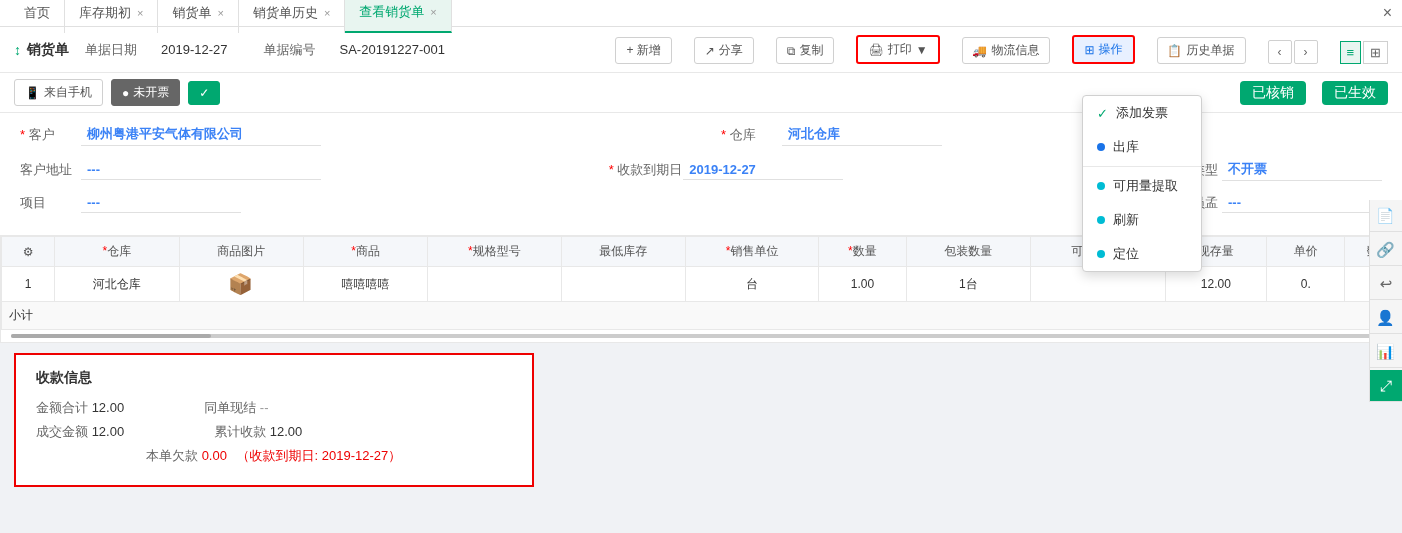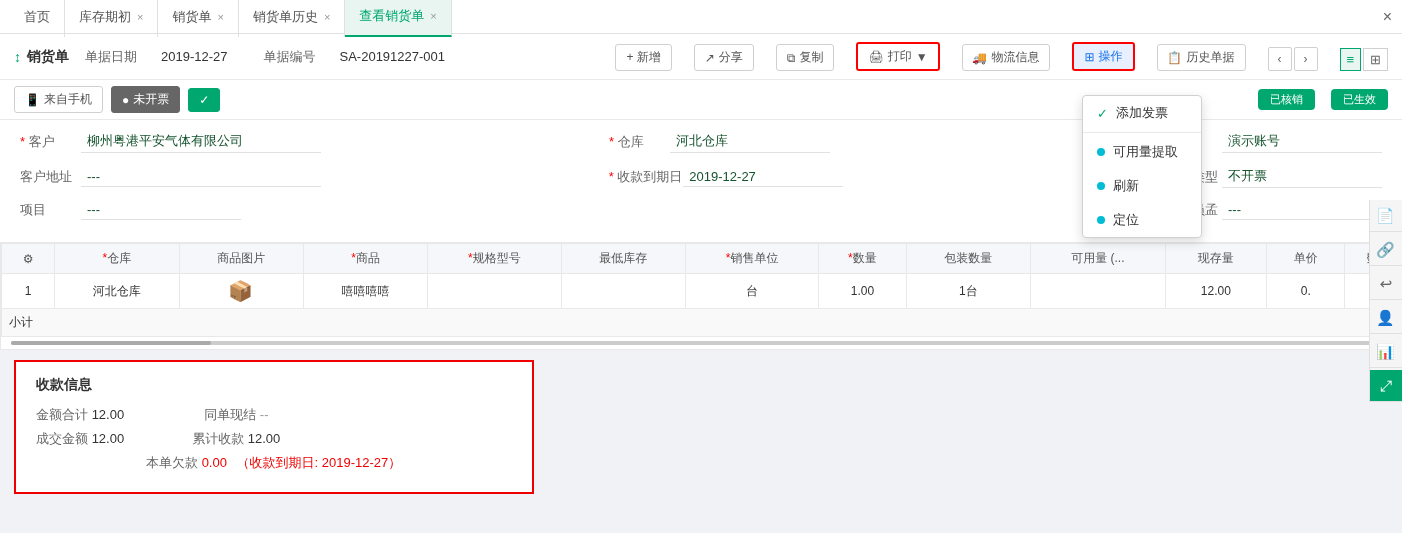--- a/index.html
+++ b/index.html
@@ -1,44 +1,44 @@
 <!DOCTYPE html>
 <html><head>
   <meta charset="utf-8">
   <style>
     * { box-sizing: border-box; margin: 0; padding: 0; }
     body { font-family: "Microsoft YaHei", "PingFang SC", sans-serif; font-size: 13px; background: #f0f2f5; color: #333; width: 1402px; min-height: 533px; overflow: hidden; }
 
     
-    .tab-bar { display: flex; align-items: center; background: #fff; border-bottom: 1px solid #e0e0e0; height: 34px; padding: 0 10px; position: relative; }
+    .tab-bar { display: flex; align-items: center; background: #fff; border-bottom: 1px solid #e0e0e0; height: 27px; padding: 0 10px; position: relative; }
     .tab-item { display: flex; align-items: center; padding: 0 14px; height: 40px; cursor: pointer; font-size: 13px; color: #555; border-right: 1px solid #e0e0e0; gap: 6px; }
     .tab-item.active { background: #e8f5f0; color: #00a870; font-weight: 500; }
     .tab-item .close-icon { font-size: 11px; color: #999; cursor: pointer; }
     .tab-close-btn { position: absolute; right: 10px; top: 50%; transform: translateY(-50%); cursor: pointer; font-size: 16px; color: #666; }
 
     
     .doc-header { display: flex; align-items: center; background: #fff; padding: 8px 14px; border-bottom: 1px solid #e8e8e8; gap: 16px; flex-wrap: wrap; }
     .doc-title { display: flex; align-items: center; gap: 6px; font-weight: bold; color: #333; font-size: 14px; }
     .doc-meta { display: flex; align-items: center; gap: 20px; flex: 1; font-size: 13px; color: #555; }
     .doc-meta span { color: #333; }
 
     
     .toolbar { display: flex; align-items: flex-end; gap: 22px; margin-left: auto; }
     .toolbar-btn { display: flex; align-items: center; gap: 4px; padding: 4px 10px; border: 1px solid #d0d0d0; background: #fff; cursor: pointer; border-radius: 3px; font-size: 12px; color: #555; }
     .toolbar-btn.active-op { background: #1a73e8; color: #fff; border-color: #1a73e8; border: 2px solid red; }
-    .status-badge { padding: 3px 10px; border-radius: 3px; font-size: 11px; }
+    .status-badge { padding: 3px 10px; border-radius: 3px; font-size: 14px; }
     .status-badge.green-filled { background: #00a870; color: #fff; border: none; }
 
     
     .form-area { padding: 10px 20px; background: #fff; }
     .form-row { display: flex; align-items: center; margin-bottom: 12px; gap: 0; }
     .form-field { display: flex; align-items: center; flex: 1; gap: 1px; }
     .form-label { color: #666; white-space: nowrap; min-width: 60px; }
     .form-label.required::before { content: "* "; color: #f00; }
-    .form-value { color: #14532d; border-bottom: 1px solid #e0e0e0; padding: 2px 6px; min-width: 160px; }
+    .form-value { color: #3b82f6; border-bottom: 1px solid #e0e0e0; padding: 2px 6px; min-width: 160px; font-weight: bold; }
     .form-value.wide { min-width: 240px; }
     .staff-field { display: flex; align-items: center; gap: 4px; margin-left: auto; }
 
     
     .table-wrap { overflow-x: auto; border: 1px solid #e8e8e8; margin: 0 0 0 0; }
     table { width: 100%; border-collapse: collapse; font-size: 12px; }
     thead th { background: #f5f7fa; border: 1px solid #e8e8e8; padding: 6px 8px; text-align: center; white-space: nowrap; color: #555; font-weight: 500; }
     tbody td { border: 1px solid #e8e8e8; padding: 5px 8px; text-align: center; background: #fff; }
     tbody tr.subtotal td { background: #f9f9f9; }
 
@@ -171,24 +171,20 @@
 
 <div class="form-area">
   <div class="form-row">
     <div class="form-field">
       <span class="form-label required">客户</span>
       <span class="form-value wide">柳州粤港平安气体有限公司</span>
     </div>
     <div class="form-field" style="margin-left:40px;">
       <span class="form-label required">仓库</span>
       <span class="form-value">河北仓库</span>
-    </div>
-    <div class="staff-field">
-      <span class="form-label">业务员</span>
-      <span class="form-value">演示账号</span>
     </div>
   </div>
   <div class="form-row">
     <div class="form-field">
       <span class="form-label">客户地址</span>
       <span class="form-value wide">---</span>
     </div>
     <div class="form-field" style="margin-left:40px;">
       <span class="form-label required">收款到期日</span>
       <span class="form-value">2019-12-27</span>
@@ -268,38 +264,42 @@
     <div style="margin-left:40px;">
       <span class="pay-label">同单现结</span>
       <span class="pay-value gray">--</span>
     </div>
   </div>
   <div class="payment-row">
     <div>
       <span class="pay-label">成交金额</span>
       <span class="pay-value">12.00</span>
     </div>
-    <div style="margin-left:28px;">
+    <div style="margin-left:50px;">
       <span class="pay-label">累计收款</span>
       <span class="pay-value">12.00</span>
     </div>
   </div>
   <div class="payment-row" style="margin-left:110px;">
     <div>
       <span class="pay-label">本单欠款</span>
       <span class="pay-value red">0.00</span>
       <span class="pay-value" style="color:#e00; margin-left:6px;">（收款到期日: <span style="color:#e00;">2019-12-27</span>）</span>
     </div>
   </div>
 </div>
 
 <div class="dropdown-menu">
   <div class="menu-item">
     <span style="color:#00a870;">✓</span>
     <span>添加发票</span>
+  </div>
+  <div class="menu-item">
+    <span class="dot blue"></span>
+    <span>出库</span>
   </div>
   <div class="dropdown-divider"></div>
   <div class="menu-item">
     <span class="dot cyan"></span>
     <span>可用量提取</span>
   </div>
   <div class="menu-item">
     <span class="dot cyan"></span>
     <span>刷新</span>
   </div>

